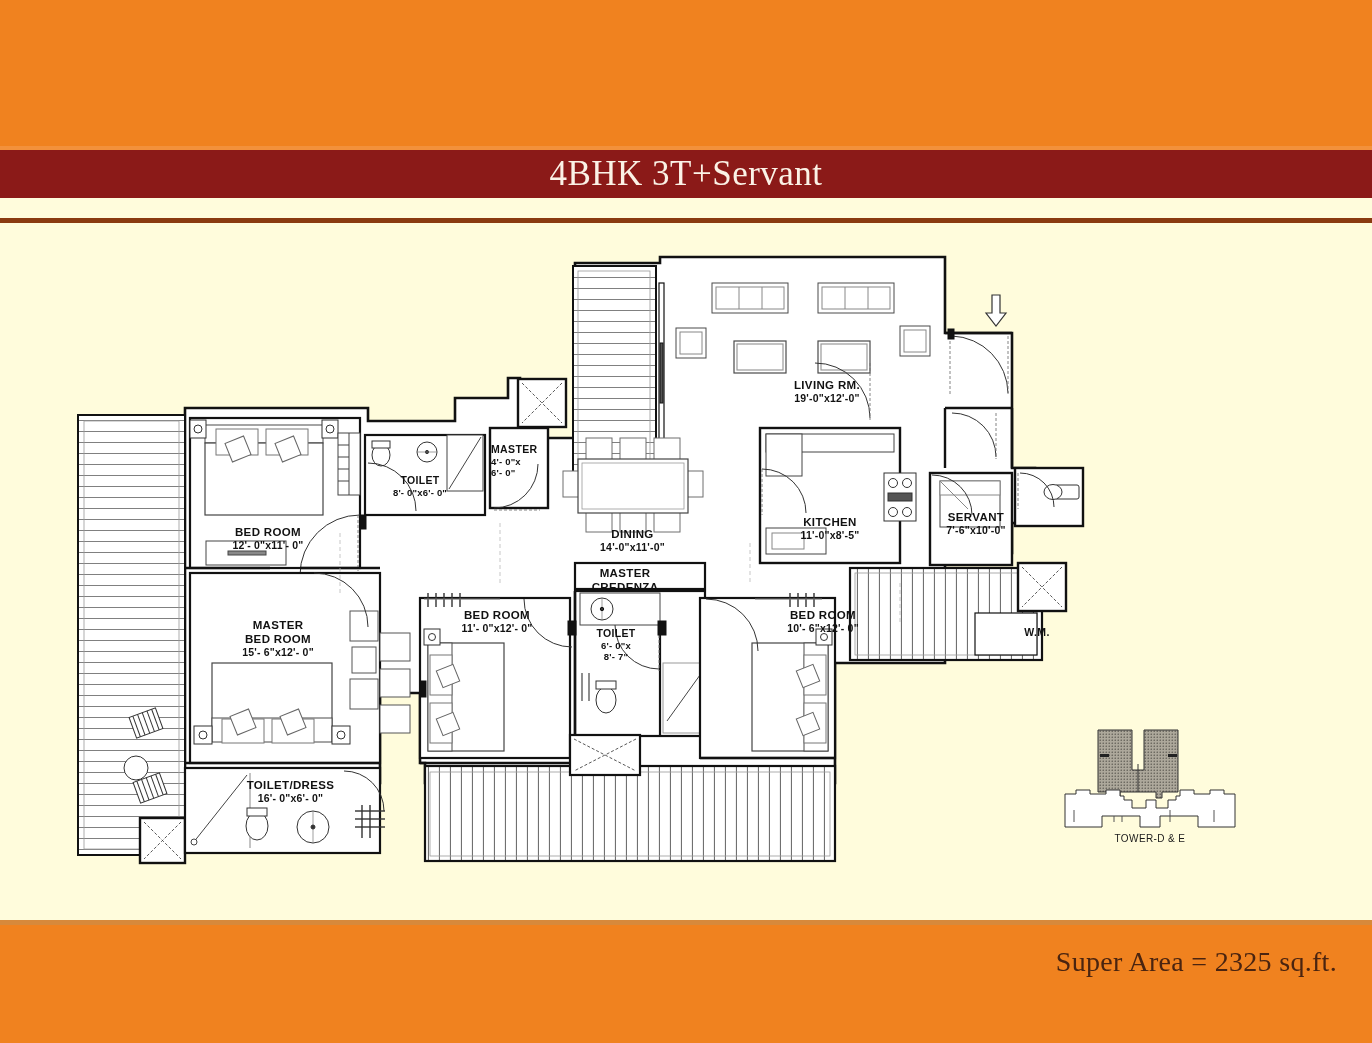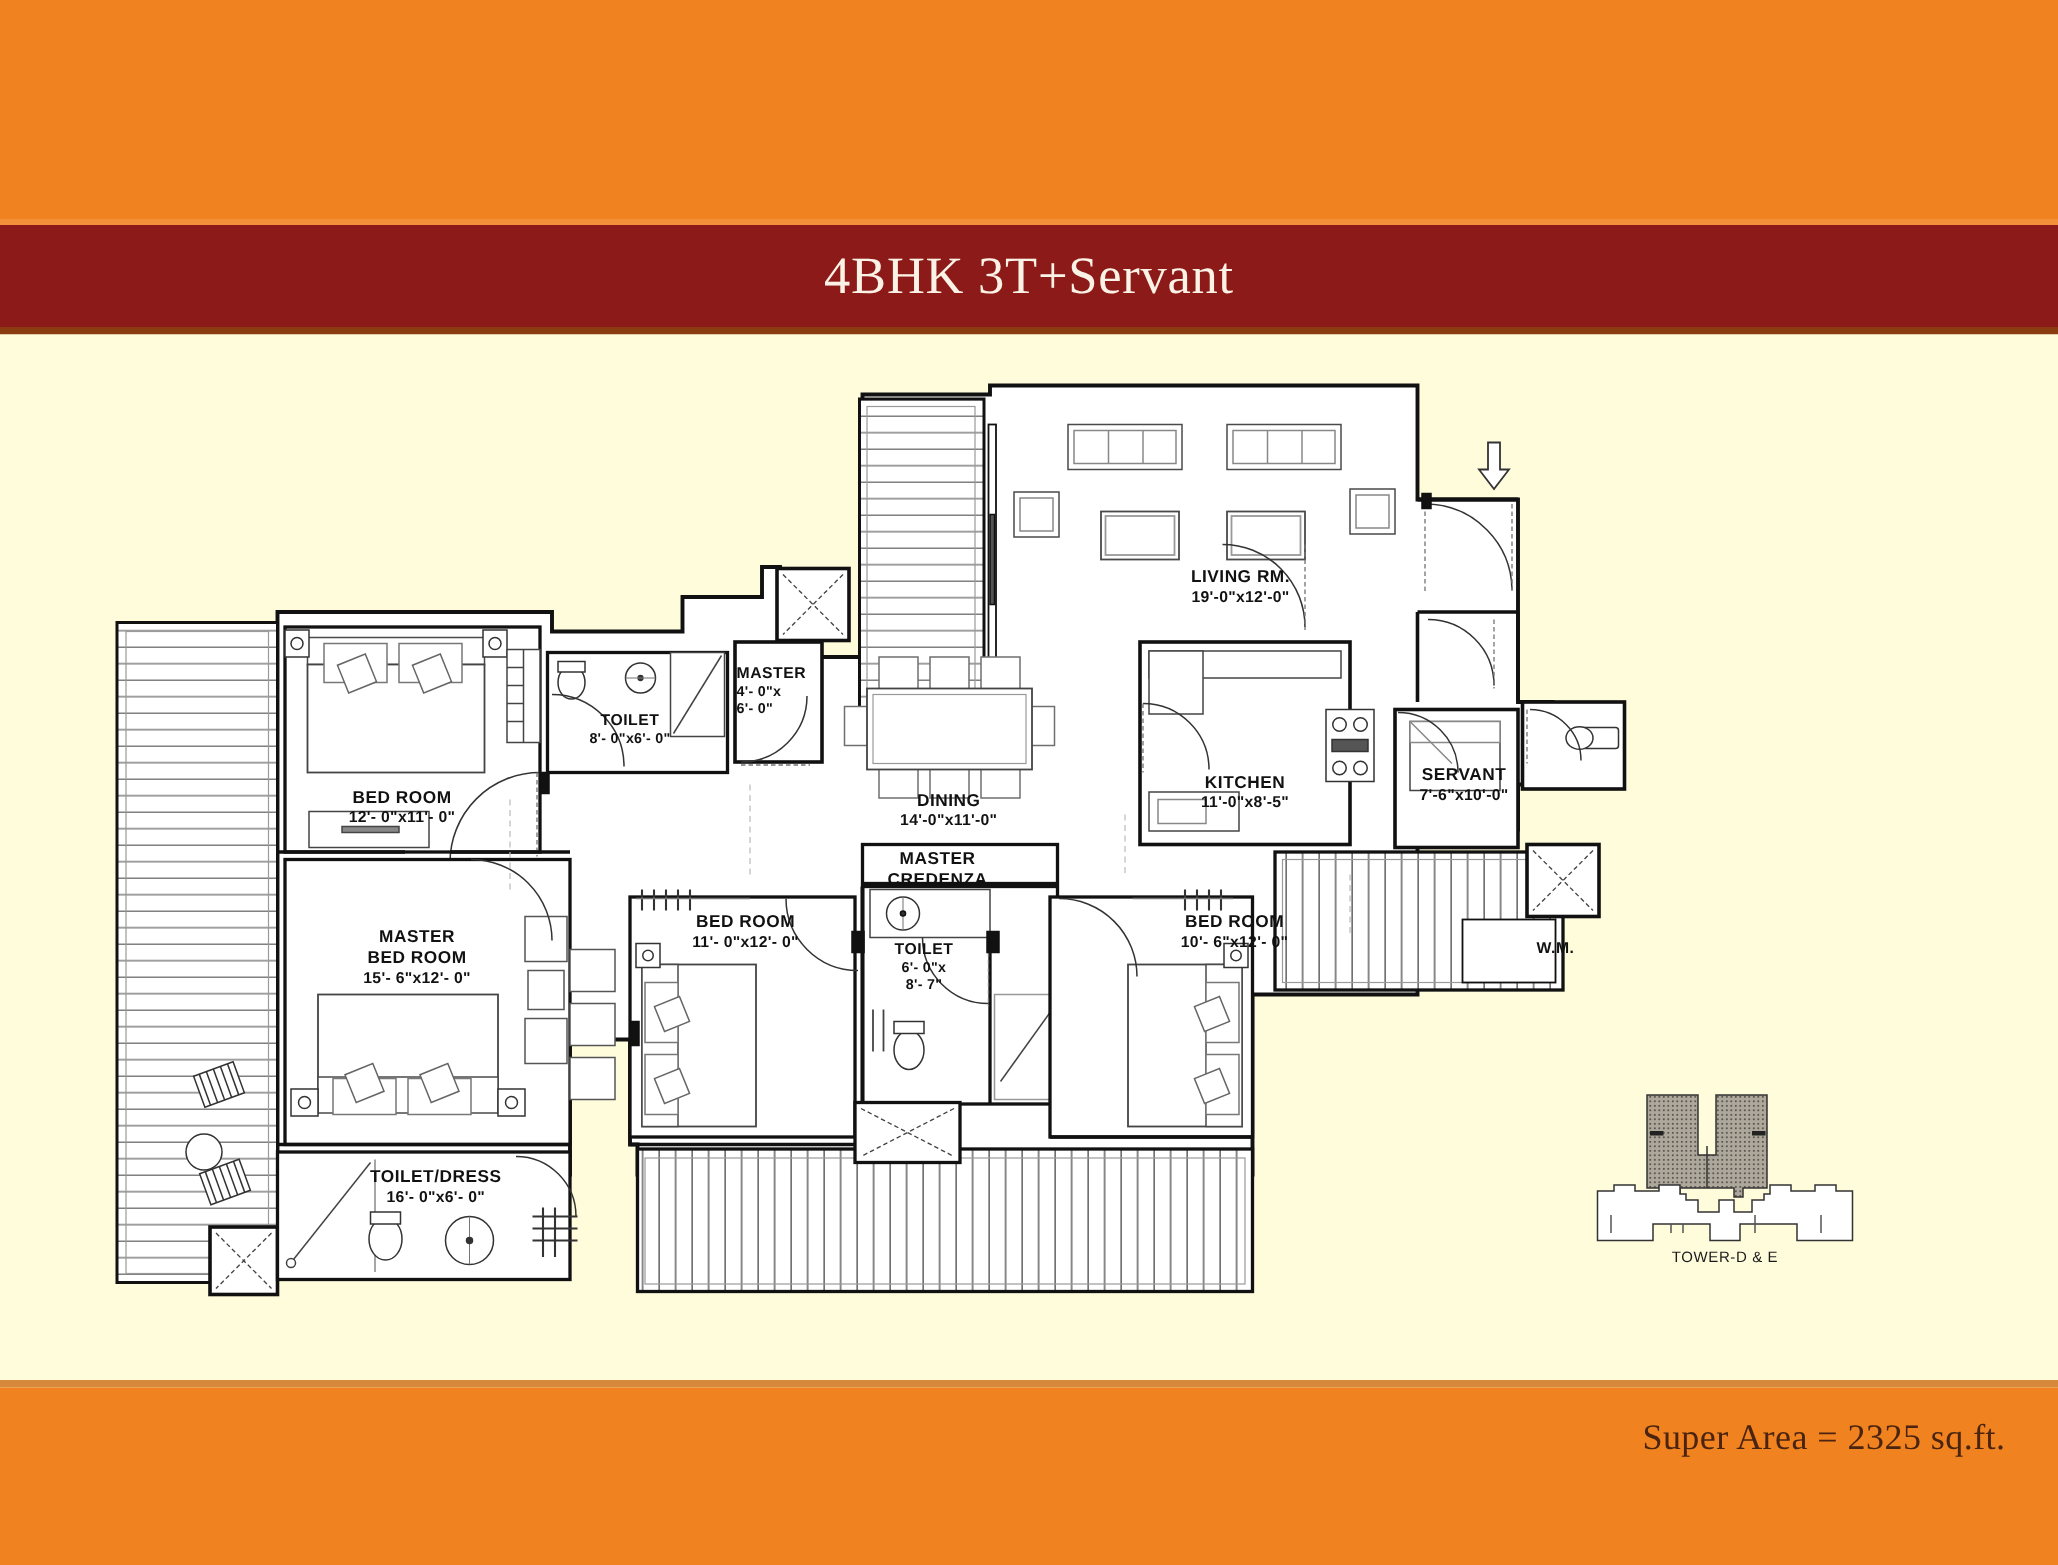--- a/index.html
+++ b/index.html
@@ -1,30 +1,30 @@
 <!DOCTYPE html>
 <html><head>
 <meta charset="utf-8">
 <style>
   html,body{margin:0;padding:0;background:#fff;}
   body{width:1372px;height:1043px;font-family:"Liberation Sans",sans-serif;overflow:hidden;}
   #page{position:relative;width:1372px;height:1043px;background:#FFFCDC;}
 
   .band-orange-top{position:absolute;left:0;top:0;width:1372px;height:146px;background:#F0821F;}
   .band-orange-top-edge{position:absolute;left:0;top:146px;width:1372px;height:4px;background:#F3913B;}
-  .band-title{position:absolute;left:0;top:150px;width:1372px;height:68px;background:#8B1A18;
+  .band-title{position:absolute;left:0;top:150px;width:1372px;height:48px;background:#8B1A18;
     display:flex;align-items:center;justify-content:center;}
   .band-title-text{font-family:"Liberation Serif",serif;font-size:35px;color:#FBF2E6;letter-spacing:.5px;}
   .band-title-edge{position:absolute;left:0;top:218px;width:1372px;height:5px;background:#8A3B10;}
 
   .band-cream{position:absolute;left:0;top:223px;width:1372px;height:697px;background:#FFFCDC;}
   .band-sep{position:absolute;left:0;top:920px;width:1372px;height:5px;background:#D7893B;}
   .band-orange-bot{position:absolute;left:0;top:925px;width:1372px;height:118px;background:#F0821F;}
   .super-area{position:absolute;right:35px;top:946px;font-family:"Liberation Serif",serif;
-    font-size:24px;color:#4A2410;letter-spacing:.3px;}
+    font-size:28px;color:#4A2410;letter-spacing:.3px;}
 
   
   .watermark{position:absolute;left:440px;top:462px;font-size:52px;font-weight:bold;
     color:#BFDFF2;letter-spacing:2px;font-family:"Liberation Sans",sans-serif;
     white-space:nowrap;z-index:3;pointer-events:none;}
 
   
   #plan{position:absolute;left:0;top:223px;width:1372px;height:697px;z-index:2;}
   #plan svg{display:block;}
 

